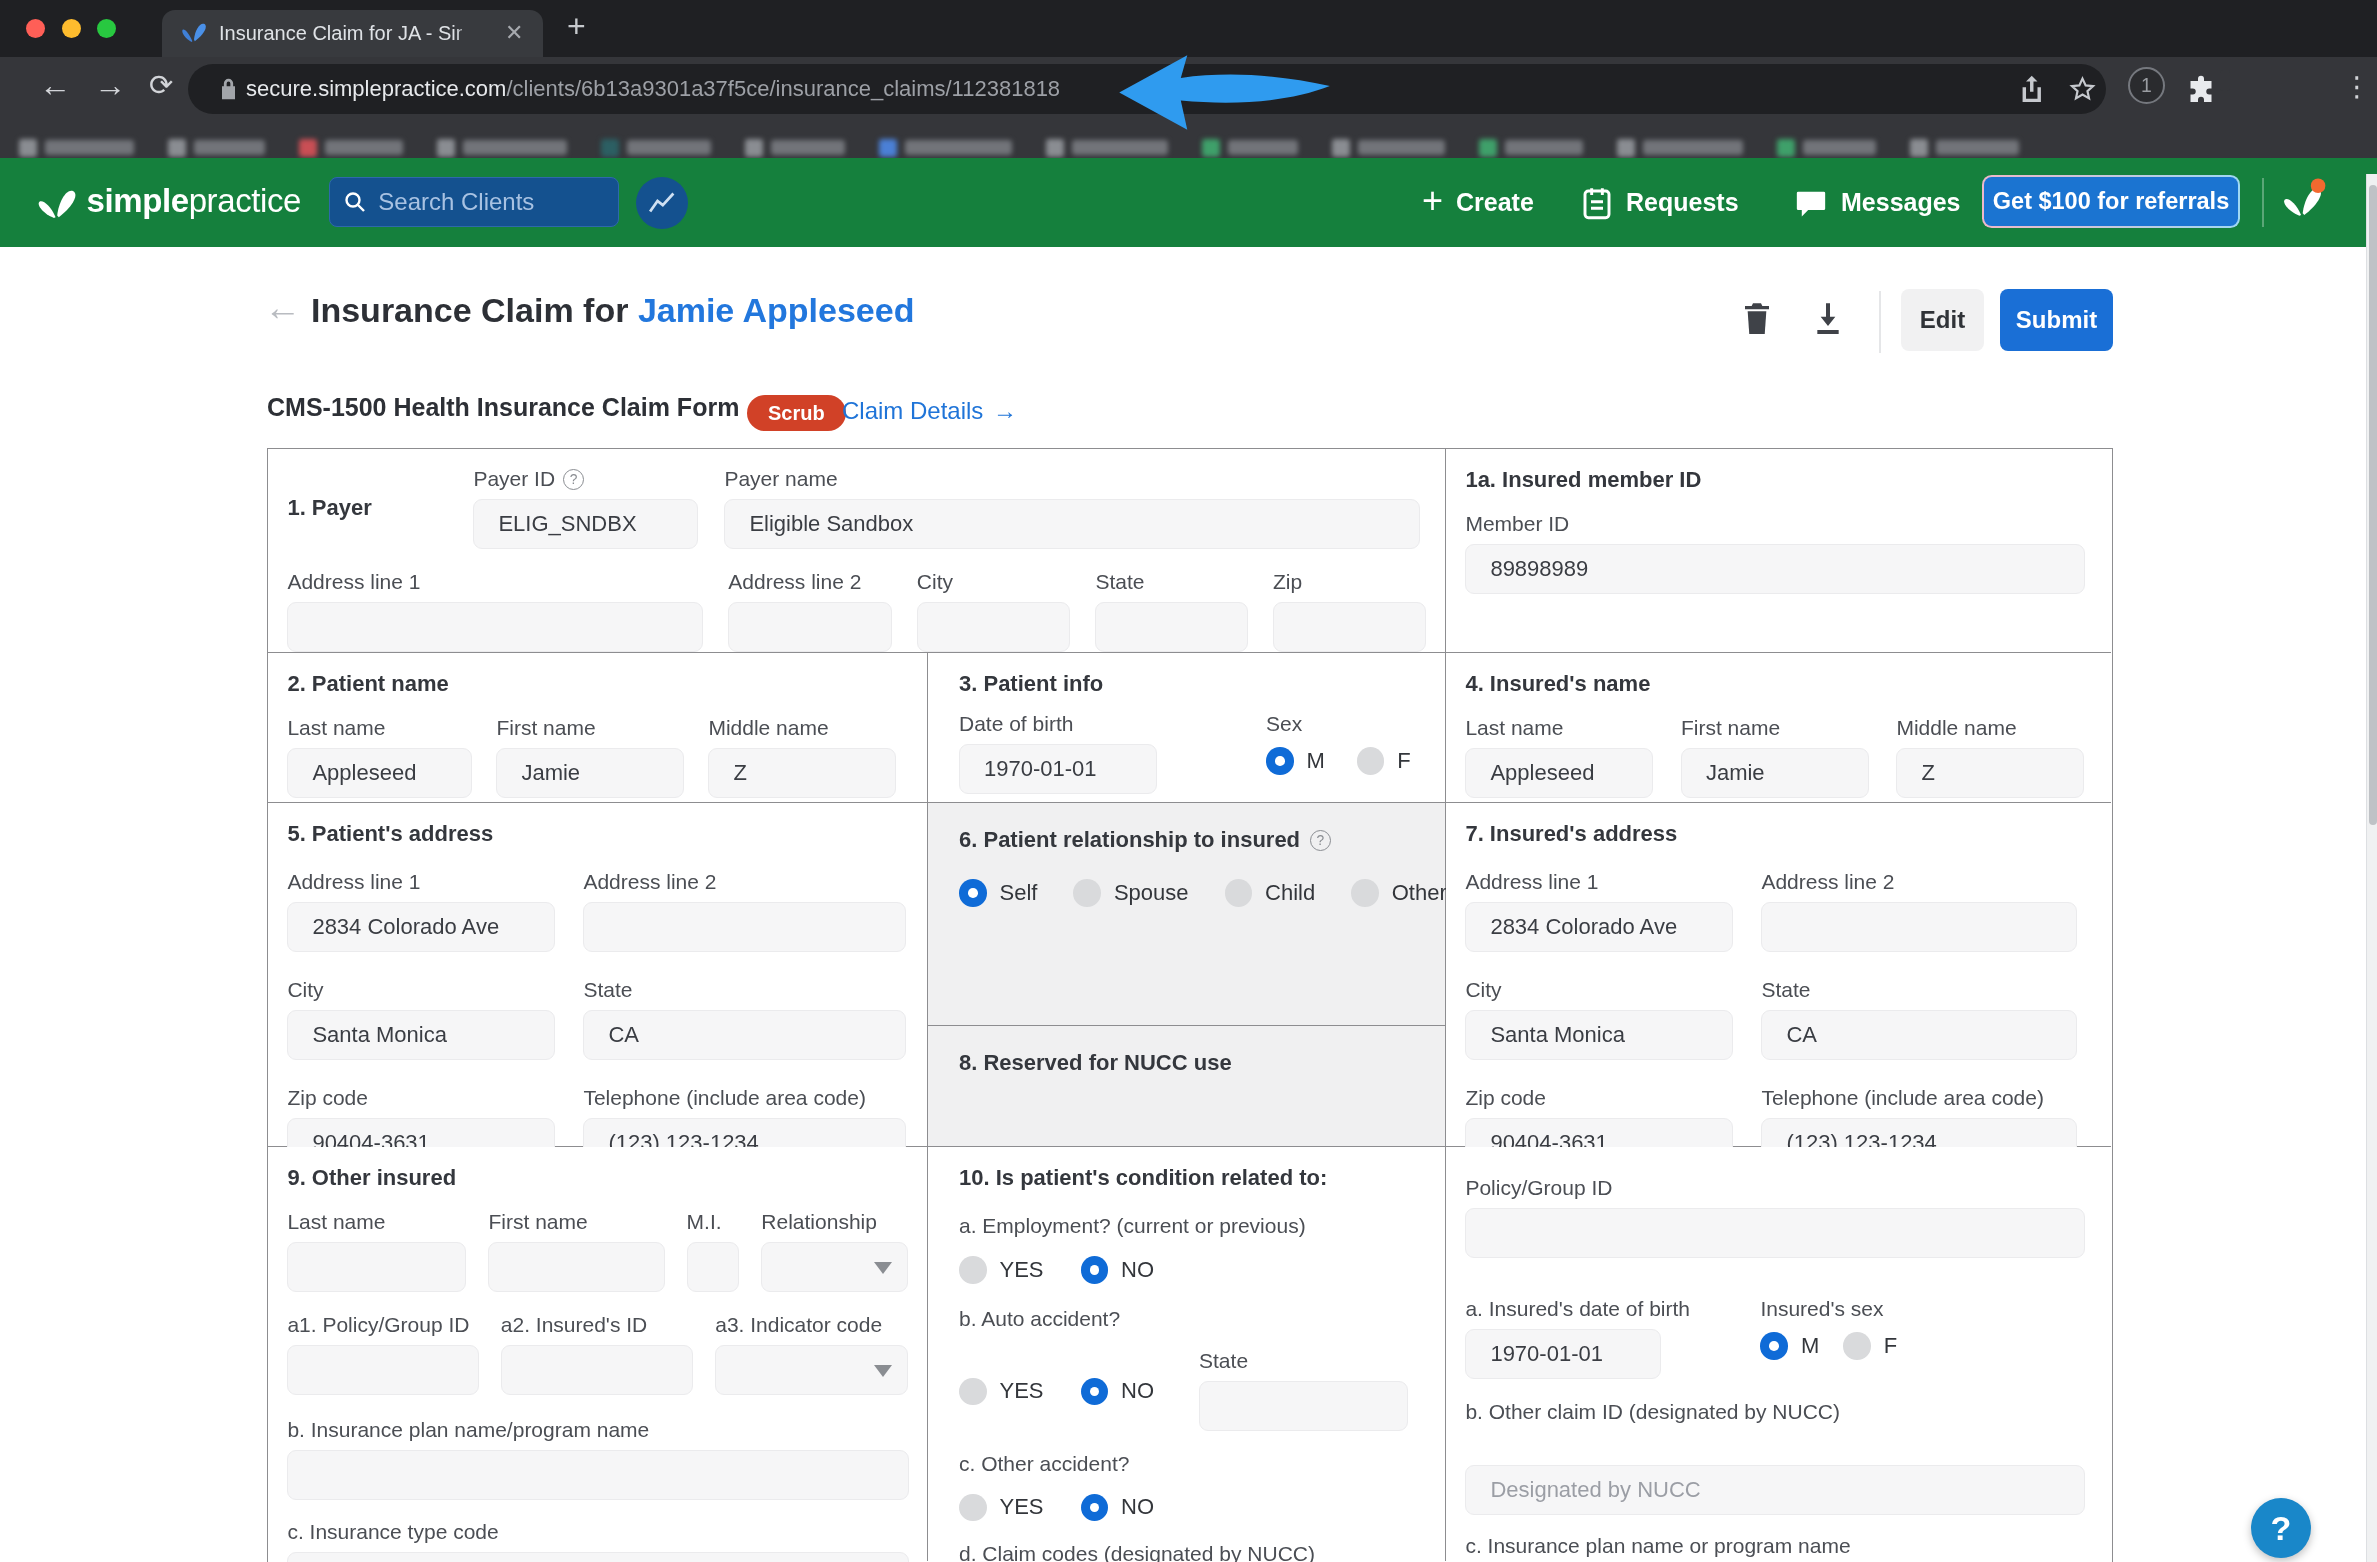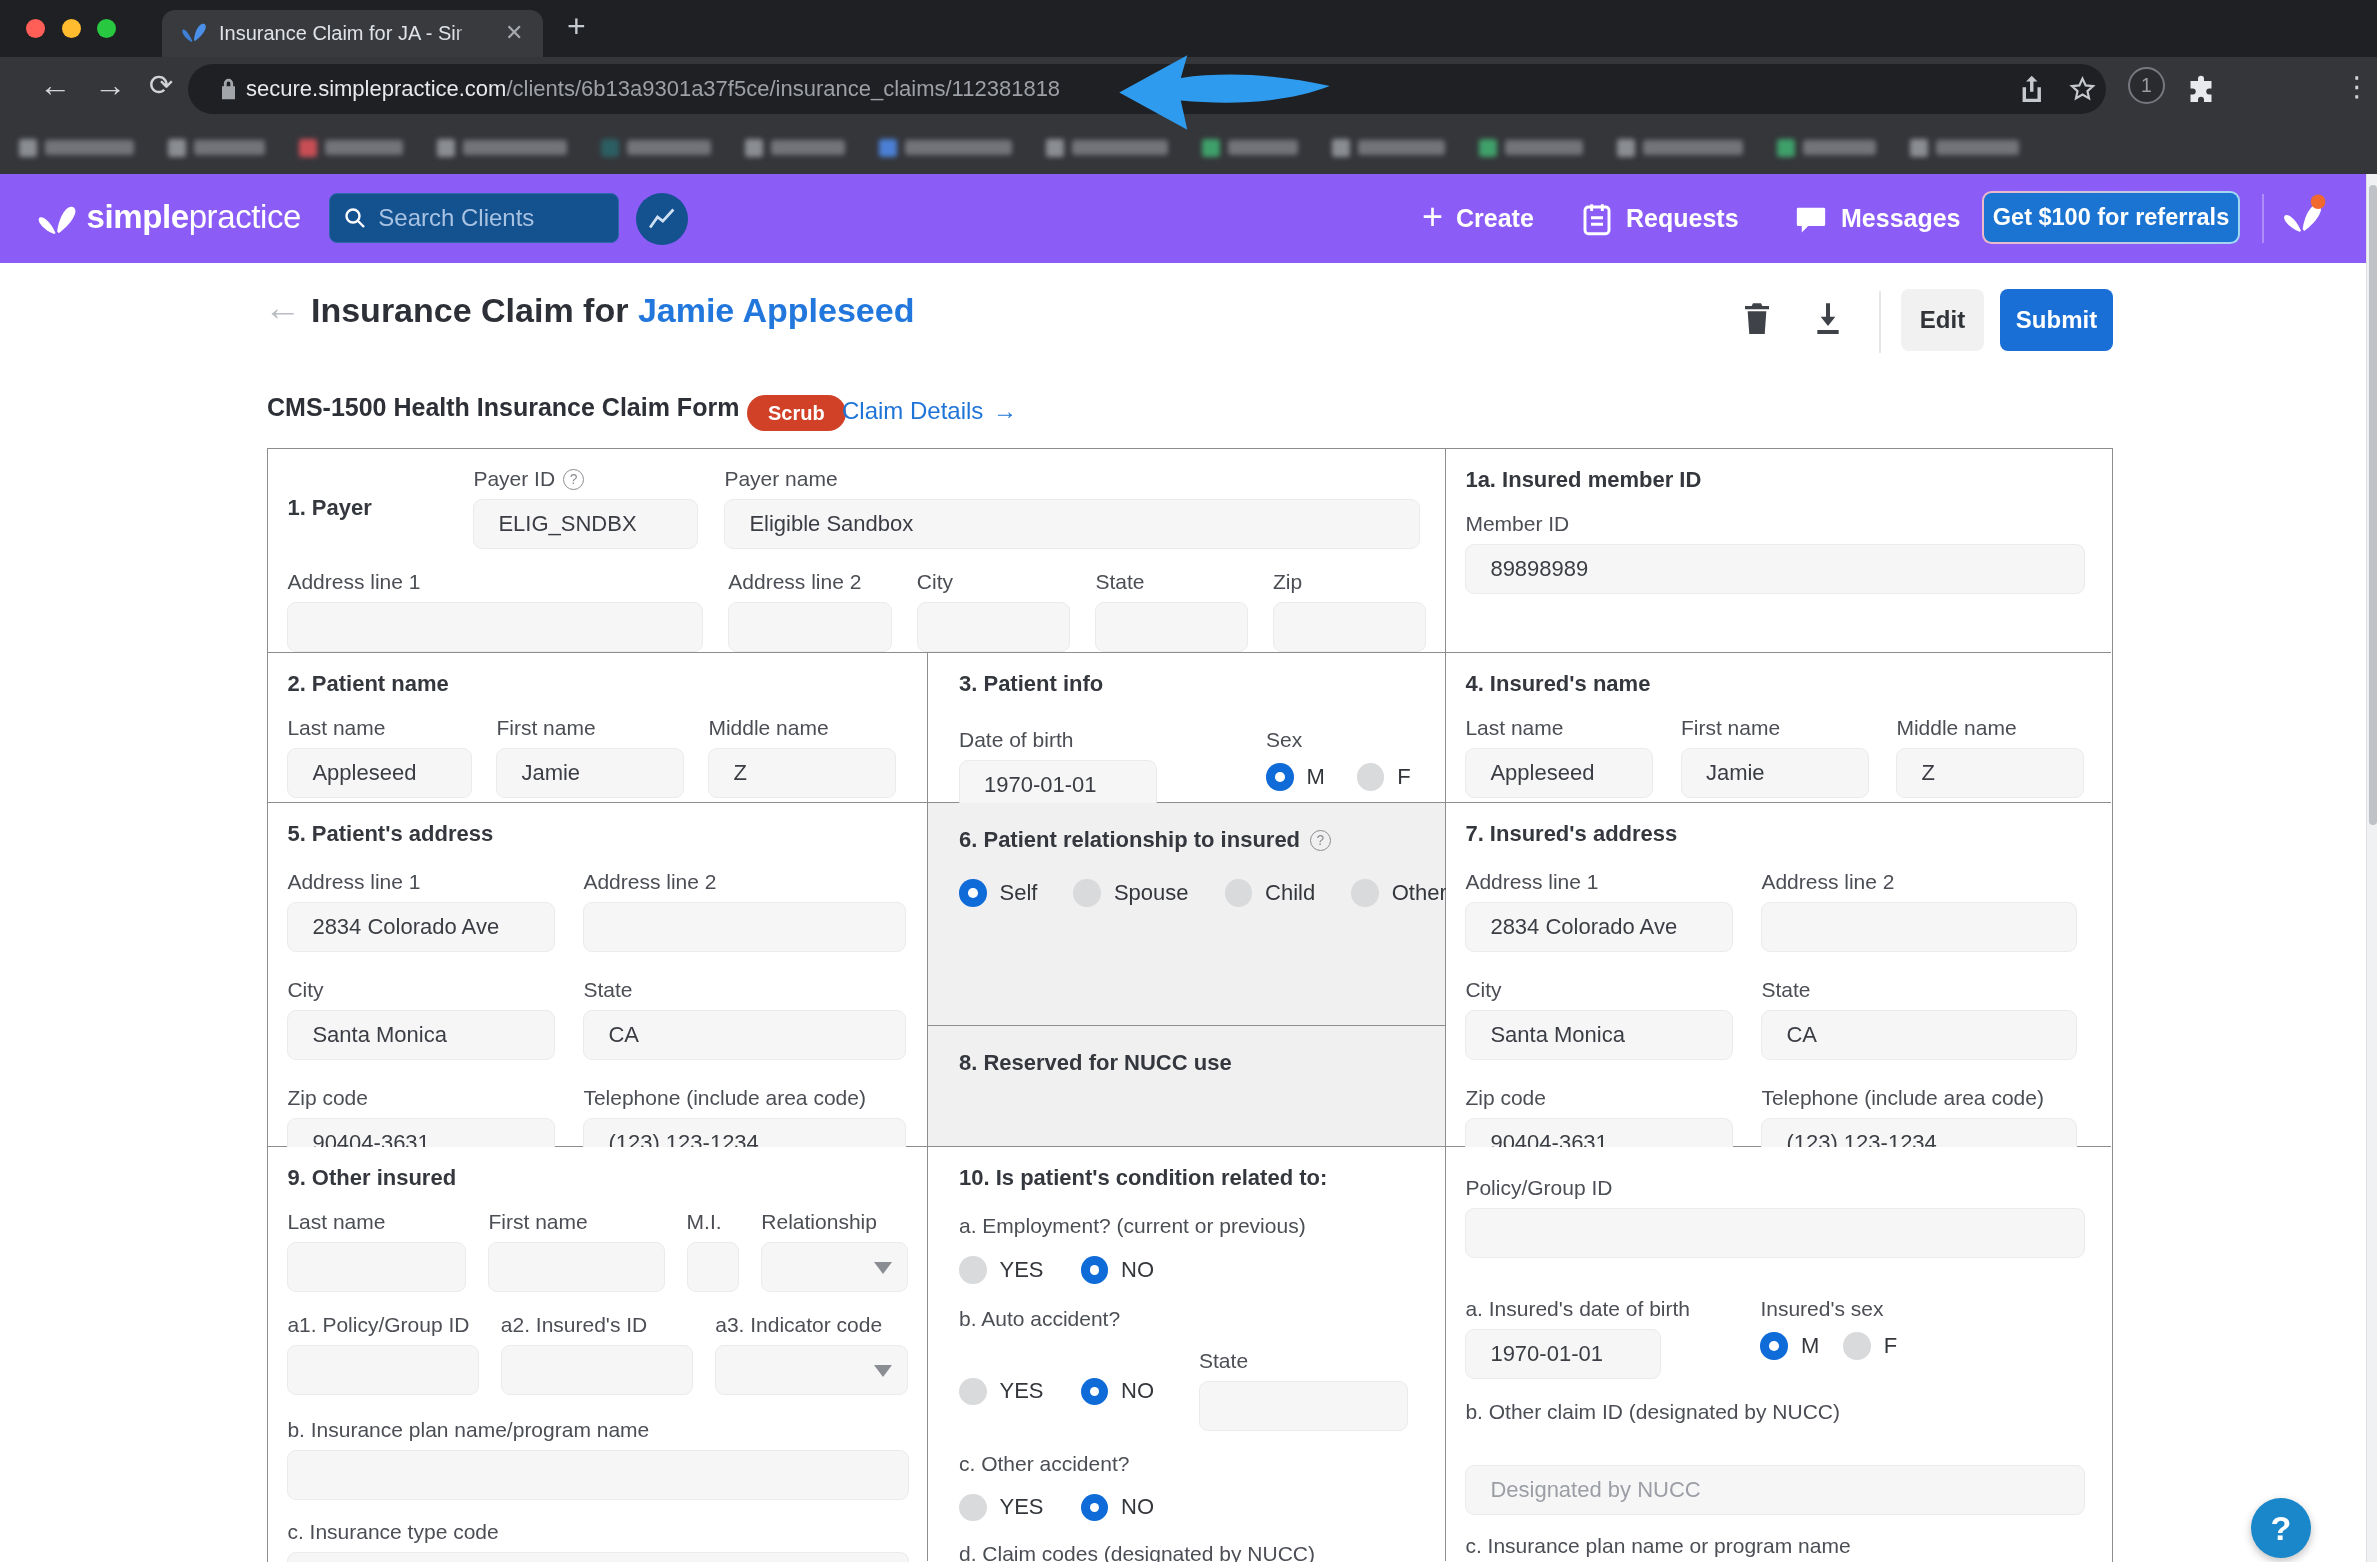--- a/index.html
+++ b/index.html
@@ -29,21 +29,21 @@
   .sidebtn::after{content:"";position:absolute;right:3.2px;top:3.2px;width:9.7px;height:21px;background:#35363a;border-radius:2.4px;}
   .avatar{width:37px;height:37px;border-radius:50%;background:radial-gradient(circle at 50% 38%, #caa183 0 30%, #6d4a33 31% 55%, #32404e 56% 100%);}
   .dots{font-size:27.5px;color:#d2d4d8;letter-spacing:0;}
   .bookmarks{position:absolute;left:0;top:121px;width:2377px;height:53px;background:#35363a;display:flex;align-items:center;padding-left:19.4px;gap:34px;overflow:hidden;}
   .bm{display:flex;align-items:center;gap:8px;filter:blur(2.4px);}
   .bm .fav{width:18px;height:18px;border-radius:3.2px;flex:none;}
   .bm .blob{height:14.6px;border-radius:3.2px;background:#7c7f85;opacity:.85;flex:none;}
   .bluearrow{position:absolute;left:1116px;top:52px;z-index:40;}
 
   
-  .spheader{position:absolute;left:0;top:174px;width:2377px;height:89px;background:#8b5cf6;}
+  .spheader{position:absolute;left:0;top:158px;width:2377px;height:89px;background:#15803d;}
   .logo{position:absolute;left:36px;top:22px;display:flex;align-items:center;gap:6.5px;}
   .wordmark{font-size:33px;color:#fff;letter-spacing:-0.4px;}
   .wordmark b{font-weight:700;} .wordmark .lt{font-weight:300;}
   .spsearch{position:absolute;left:329px;top:19.4px;width:290px;height:50px;background:#14518f;border:1.6px solid #2e68ab;border-radius:8px;display:flex;align-items:center;padding:0 13px;gap:11.3px;}
   .spsearch .ph{font-size:24px;color:#a8c2e2;}
   .anabtn{position:absolute;left:636px;top:18.6px;width:52px;height:52px;border-radius:50%;background:#14518f;display:flex;align-items:center;justify-content:center;}
   .spnavitem{position:absolute;top:0;height:89px;display:flex;align-items:center;gap:13px;color:#fff;}
   .spnavitem .lbl{font-size:25px;font-weight:700;color:#fff;}
   .plusglyph{font-size:36px;font-weight:400;color:#fff;margin-top:-3.2px;}
   .refbtn{position:absolute;left:1982px;top:17px;width:258px;height:53px;border-radius:9.7px;border:2.4px solid transparent;background:linear-gradient(#1b74d1,#1b74d1) padding-box,linear-gradient(90deg,#efb9c9,#9fd8f3) border-box;display:flex;align-items:center;justify-content:center;}
@@ -352,21 +352,21 @@
             </div>
           <div style="width:188px;">
               <div class="flabel">Middle name</div>
               <div class="finput">Z</div>
             </div>
         </div>
       </div>
 
       <div class="cell br bb mid" style="left:660px;top:204px;width:518px;height:150px;">
         <div class="ctitle">3. Patient info</div>
-        <div class="row" style="margin-top:31px;text-align:right;">
+        <div class="row" style="margin-top:15px;text-align:right;">
           <div style="width:198px;">
               <div class="flabel">Date of birth</div>
               <div class="finput">1970-01-01</div>
             </div>
           <div style="margin-left:109px;">
             <div class="flabel">Sex</div>
             <div class="row" style="gap:32px;margin-top:11.3px;">
               <span class="ritem">
                   <span class="radio on"></span>
                   <span class="rlabel">M</span>

